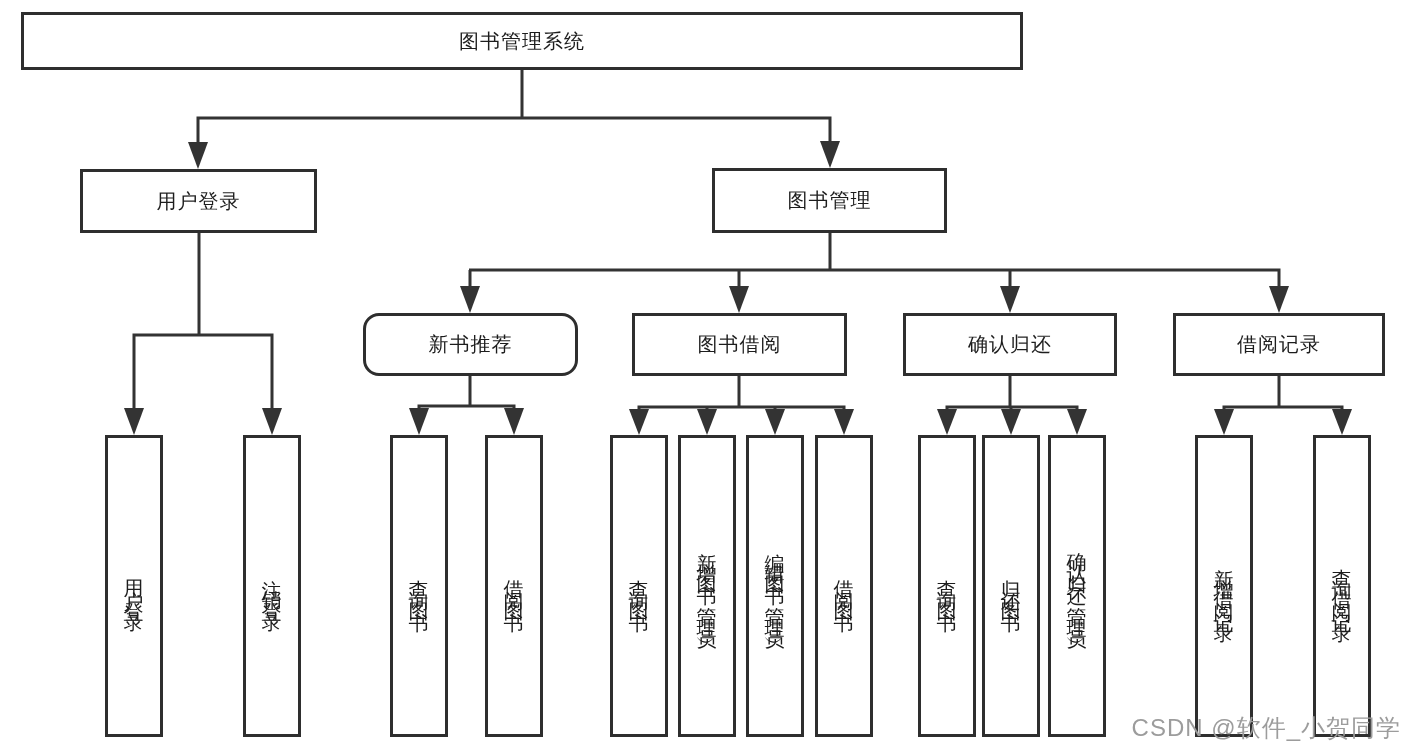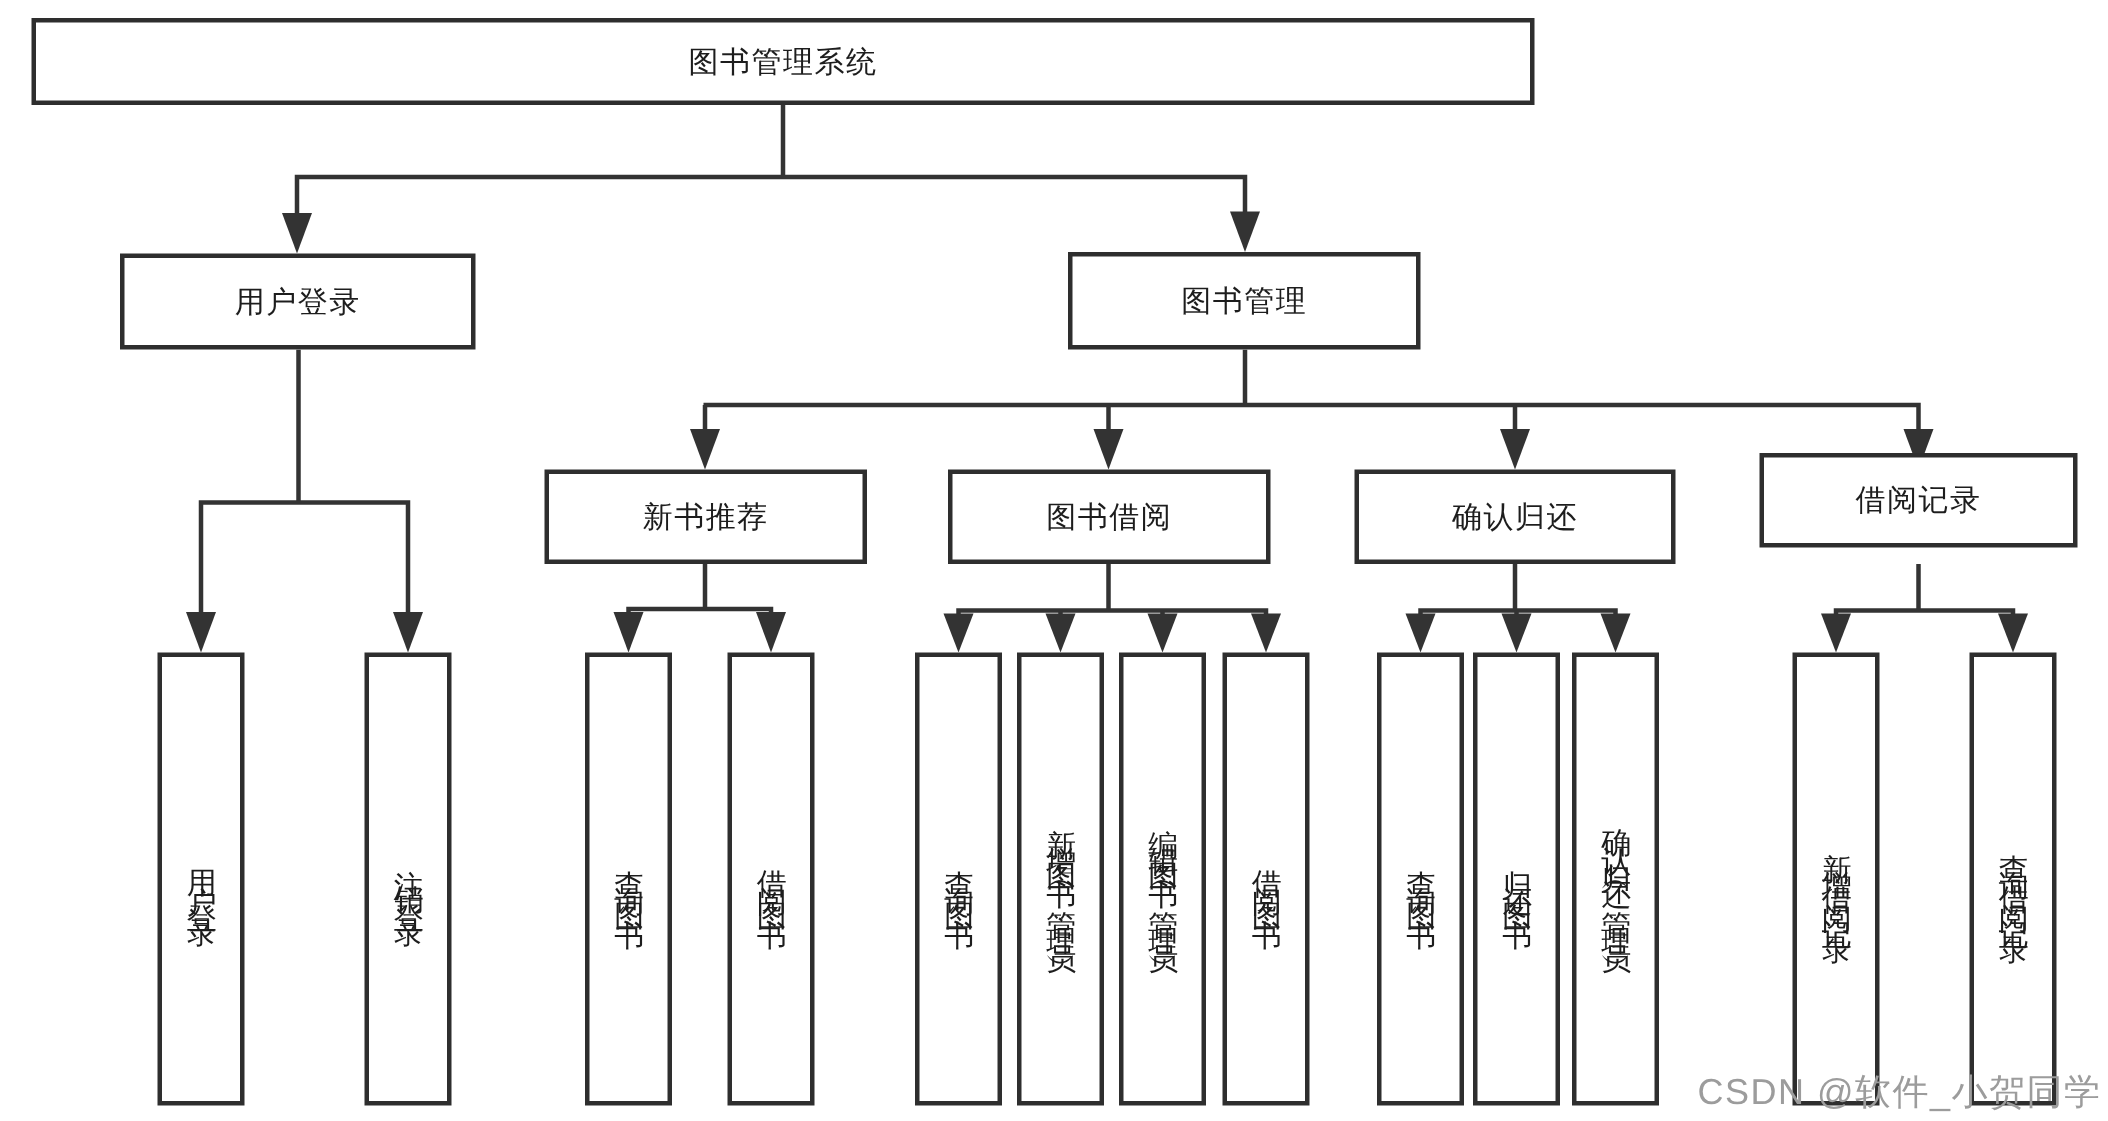--- a/index.html
+++ b/index.html
@@ -104,24 +104,24 @@
       <polygon class="carrow" points="1214,409 1234,409 1224,435"></polygon>
       <polygon class="carrow" points="1332,409 1352,409 1342,435"></polygon>
     </g>
   </svg>
 
   <div class="box" style="left:21px;top:12px;width:1002px;height:58px;">图书管理系统</div>
 
   <div class="box" style="left:80px;top:169px;width:237px;height:64px;">用户登录</div>
   <div class="box" style="left:712px;top:168px;width:235px;height:65px;">图书管理</div>
 
-  <div class="box" style="left:363px;top:313px;width:215px;height:63px;">新书推荐</div>
+  <div class="box" style="left:363px;top:313px;width:215px;height:63px;border-radius:16px;">新书推荐</div>
   <div class="box" style="left:632px;top:313px;width:215px;height:63px;">图书借阅</div>
   <div class="box" style="left:903px;top:313px;width:214px;height:63px;">确认归还</div>
-  <div class="box" style="left:1173px;top:302px;width:212px;height:63px;">借阅记录</div>
+  <div class="box" style="left:1173px;top:313px;width:212px;height:63px;">借阅记录</div>
 
   <div class="vbox" style="left:105px;">
     <span>用户登录</span>
   </div>
   <div class="vbox" style="left:243px;">
     <span>注销登录</span>
   </div>
 
   <div class="vbox" style="left:390px;">
     <span>查询图书</span>

